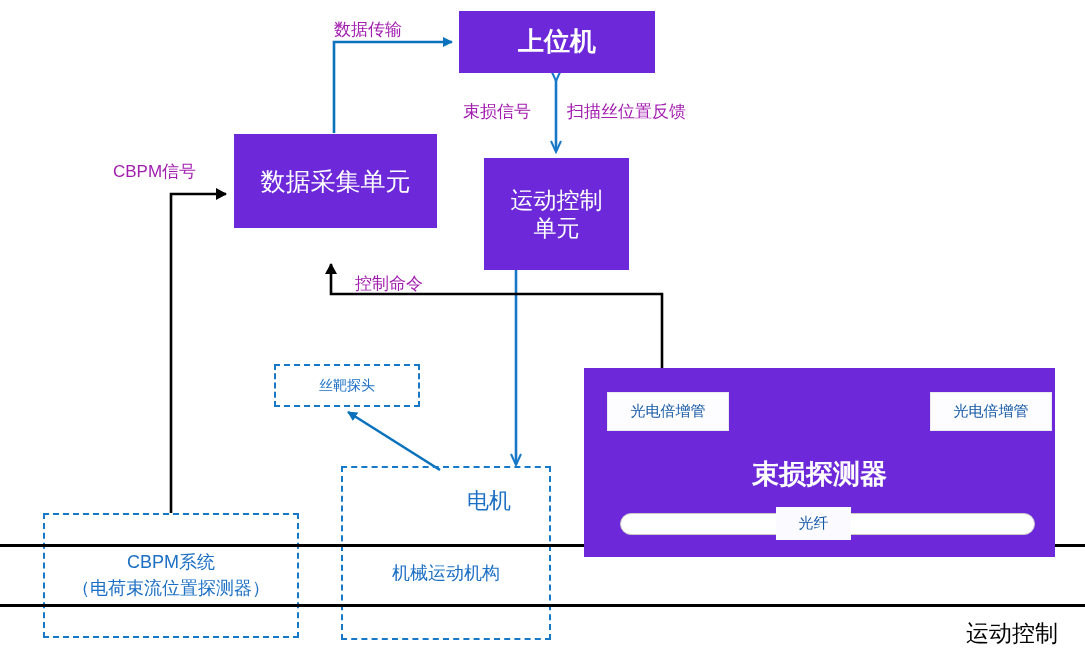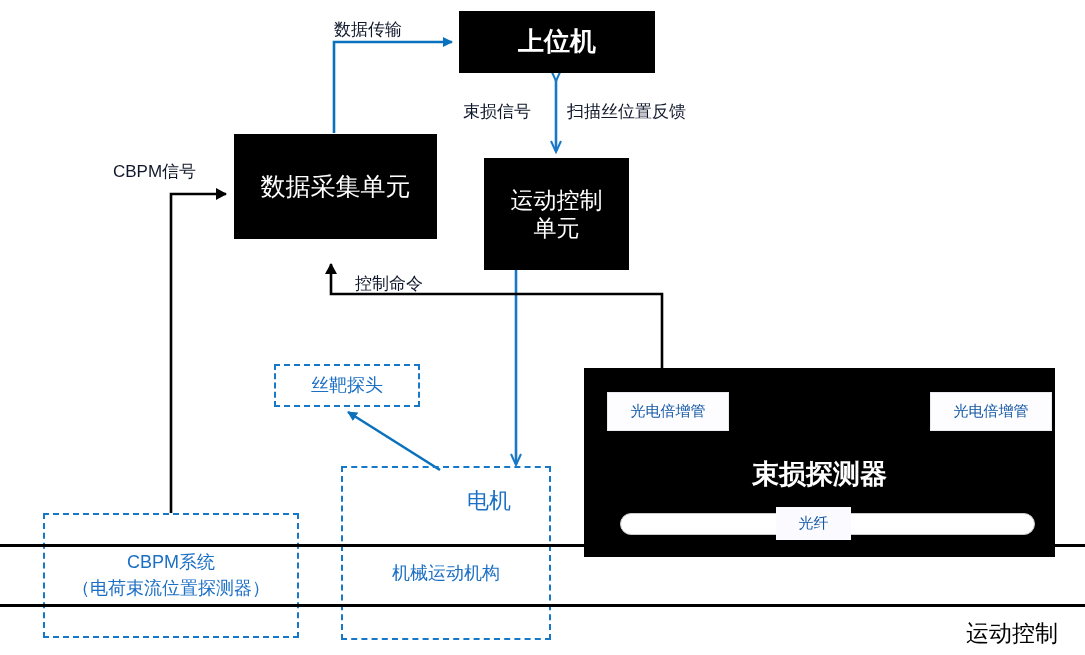--- a/index.html
+++ b/index.html
@@ -28,37 +28,37 @@
   .node {
     position: absolute;
     box-sizing: border-box;
     display: flex;
     align-items: center;
     justify-content: center;
     text-align: center;
     line-height: 1.22;
   }
   .solid-box {
-    background: #000000;
+    background: #6d28d9;
     color: #ffffff;
   }
   .dashed-box {
     border: 2.5px dashed #1878c8;
     background: transparent;
     color: #1b6fc4;
   }
   .white-box {
     background: #fdfdff;
     color: #1257a5;
     border: 1px solid #e9e9f2;
     text-align: right;
   }
   .edge-label {
     position: absolute;
-    color: #0f172a;
+    color: #a21caf;
     background: transparent;
     white-space: nowrap;
   }
   .inner-label {
     position: absolute;
     color: #1b6fc4;
     white-space: nowrap;
   }
   .plain-label {
     position: absolute;
@@ -139,30 +139,30 @@
   <div class="fiber" style="left:620px; top:513px; width:415px; height:22px;"></div>
 
   <div class="node white-box" style="left:776px; top:507px; width:75px; height:33px; font-size:15px; border:none; background:#fbfbff;">
     <span>光纤</span>
   </div>
 
   <div class="node solid-box" style="left:459px; top:11px; width:196px; height:62px; font-size:26px; font-weight:bold;">
     <span>上位机</span>
   </div>
 
-  <div class="node solid-box" style="left:234px; top:134px; width:203px; height:105px; font-size:25px;">
+  <div class="node solid-box" style="left:234px; top:134px; width:203px; height:94px; font-size:25px;">
     <span>数据采集单元</span>
   </div>
 
   <div class="node solid-box" style="left:484px; top:158px; width:145px; height:112px; font-size:23px; flex-direction:column;">
     <span>运动控制</span>
     <span>单元</span>
   </div>
 
-  <div class="node dashed-box" style="left:274px; top:364px; width:146px; height:43px; font-size:18px;">
+  <div class="node dashed-box" style="left:274px; top:364px; width:146px; height:43px; font-size:14px;">
     <span>丝靶探头</span>
   </div>
 
   <div class="node dashed-box" style="left:341px; top:466px; width:210px; height:174px; font-size:18px; align-items:flex-end; padding-bottom:53px;">
     <span>机械运动机构</span>
   </div>
 
   <div class="inner-label" style="left:467px; top:486px; font-size:22px;">电机</div>
 
   <div class="node dashed-box" style="left:43px; top:513px; width:256px; height:125px; font-size:18px; flex-direction:column; gap:4px;">

